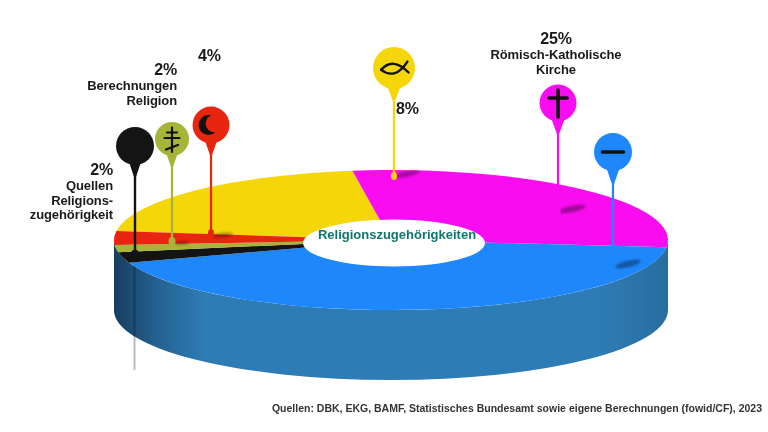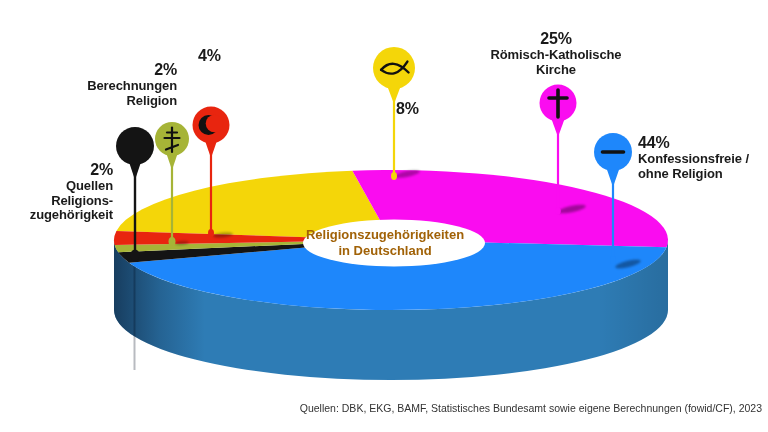--- a/index.html
+++ b/index.html
@@ -6,25 +6,25 @@
   .stage{
     position:relative;width:768px;height:432px;background:#ffffff;overflow:hidden;
     font-family:"Liberation Sans",sans-serif;color:#1a1a1a;
   }
   .stage svg{position:absolute;left:0;top:0;}
   .callout{position:absolute;font-size:13px;font-weight:700;line-height:14.5px;letter-spacing:-0.1px;}
   .callout .pct{font-size:16px;line-height:17px;font-weight:700;letter-spacing:-0.2px;margin-bottom:1px;}
   .ra{text-align:right;}
   .ca{text-align:center;}
   .center-title{
-    position:absolute;left:294px;top:227px;width:182px;text-align:center;
-    font-size:13px;font-weight:700;line-height:16px;color:#a16207;
+    position:absolute;left:306px;top:227px;width:182px;text-align:center;
+    font-size:13px;font-weight:700;line-height:16px;color:#0f766e;
   }
   .source{
-    position:absolute;top:402px;right:6px;font-size:10.5px;font-weight:400;color:#333333;letter-spacing:0;
+    position:absolute;top:402px;right:6px;font-size:10.5px;font-weight:700;color:#333333;letter-spacing:0;
   }
 </style>
 </head>
 <body>
 
 <div class="stage">
 
   <svg width="768" height="432" viewBox="0 0 768 432">
     <defs>
       <filter id="blur1" x="-60%" y="-60%" width="220%" height="220%">
@@ -147,26 +147,20 @@
   <div class="callout" style="left:396px;top:100px;">
     <div class="pct">8%</div>
   </div>
 
   <div class="callout ca" style="left:456px;top:30px;width:200px;">
     <div class="pct">25%</div>
     <div>Römisch-Katholische</div>
     <div>Kirche</div>
   </div>
 
-  <div class="callout" style="left:638px;top:134px;">
-    <div class="pct">44%</div>
-    <div>Konfessionsfreie /</div>
-    <div>ohne Religion</div>
-  </div>
 
   <div class="center-title">
     <div>Religionszugehörigkeiten</div>
-    <div>in Deutschland</div>
   </div>
 
   <div class="source">Quellen: DBK, EKG, BAMF, Statistisches Bundesamt sowie eigene Berechnungen (fowid/CF), 2023</div>
 
 </div>
 
 </body></html>

